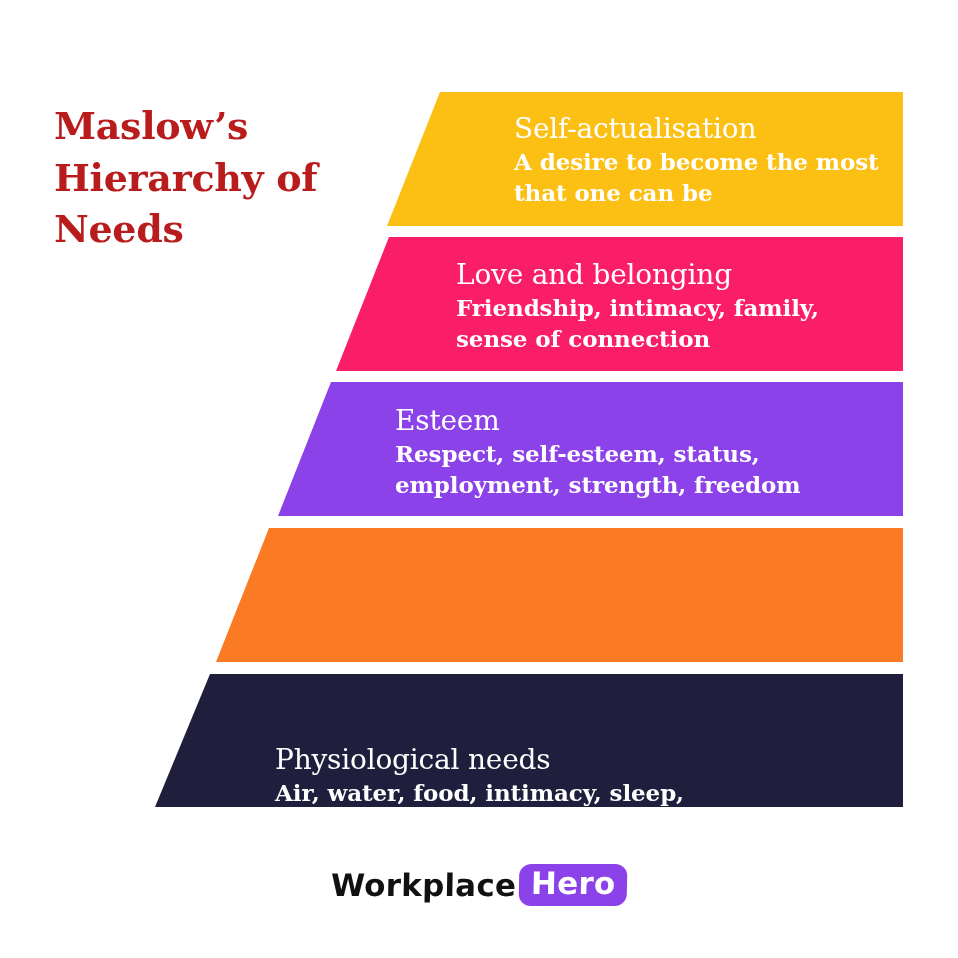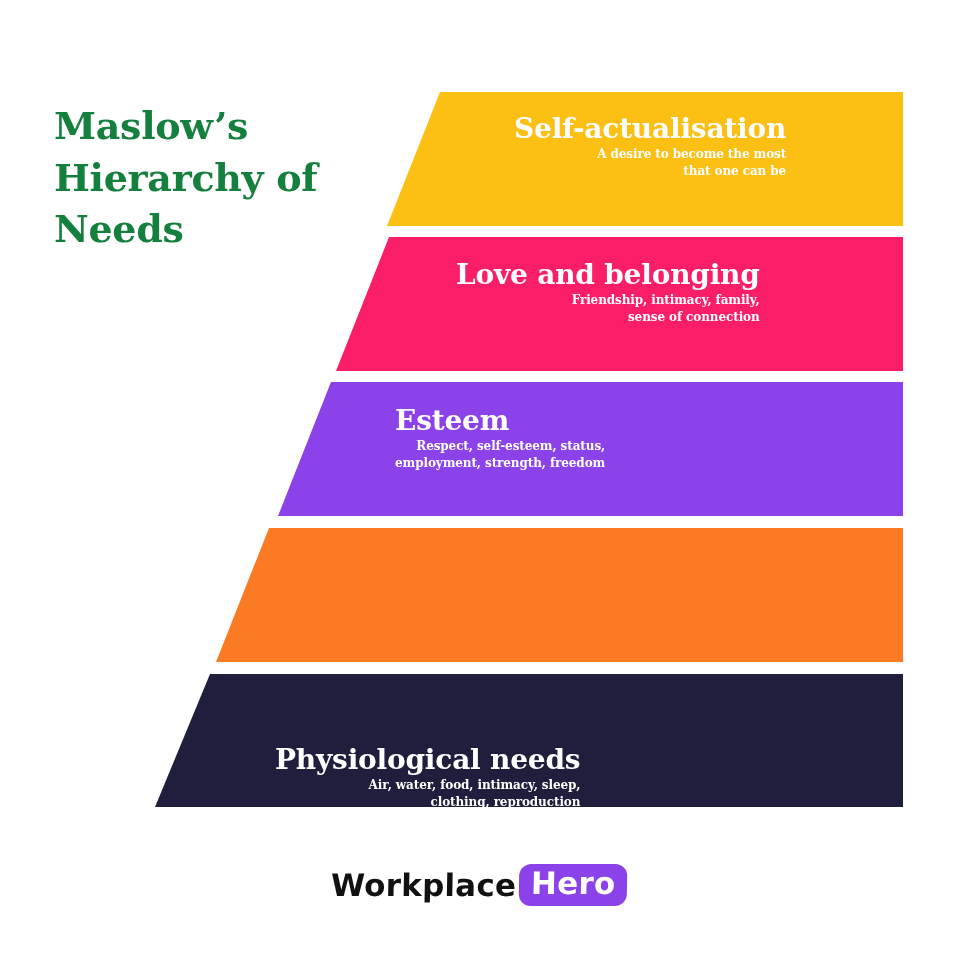--- a/index.html
+++ b/index.html
@@ -22,57 +22,56 @@
   
   .title {
     position: absolute;
     left: 54px;
     top: 100px;
     width: 330px;
     font-family: "DejaVu Serif", serif;
     font-weight: bold;
     font-size: 38px;
     line-height: 1.36;
-    color: #15803d;
+    color: #b91c1c;
     letter-spacing: -0.3px;
     white-space: pre-line;
   }
 
   
   .tier {
     position: absolute;
     left: 0;
     width: 958px;
   }
   .tier-shape {
     position: absolute;
     inset: 0;
   }
   .tier-text {
     position: absolute;
     color: #ffffff;
   }
   .tier-heading {
     font-family: "DejaVu Serif", serif;
-    font-weight: bold;
+    font-weight: normal;
     font-size: 28px;
     line-height: 1.05;
     margin: 0 0 3px 0;
     letter-spacing: -0.2px;
     white-space: nowrap;
   }
   .tier-desc {
     font-family: "DejaVu Serif", serif;
     font-weight: bold;
-    font-size: 12px;
+    font-size: 23px;
     line-height: 1.35;
     margin: 0;
     white-space: pre-line;
     letter-spacing: -0.1px;
-    text-align: right;
   }
 
   
   .logo {
     position: absolute;
     left: 0;
     top: 855px;
     width: 958px;
     height: 60px;
     display: flex;

